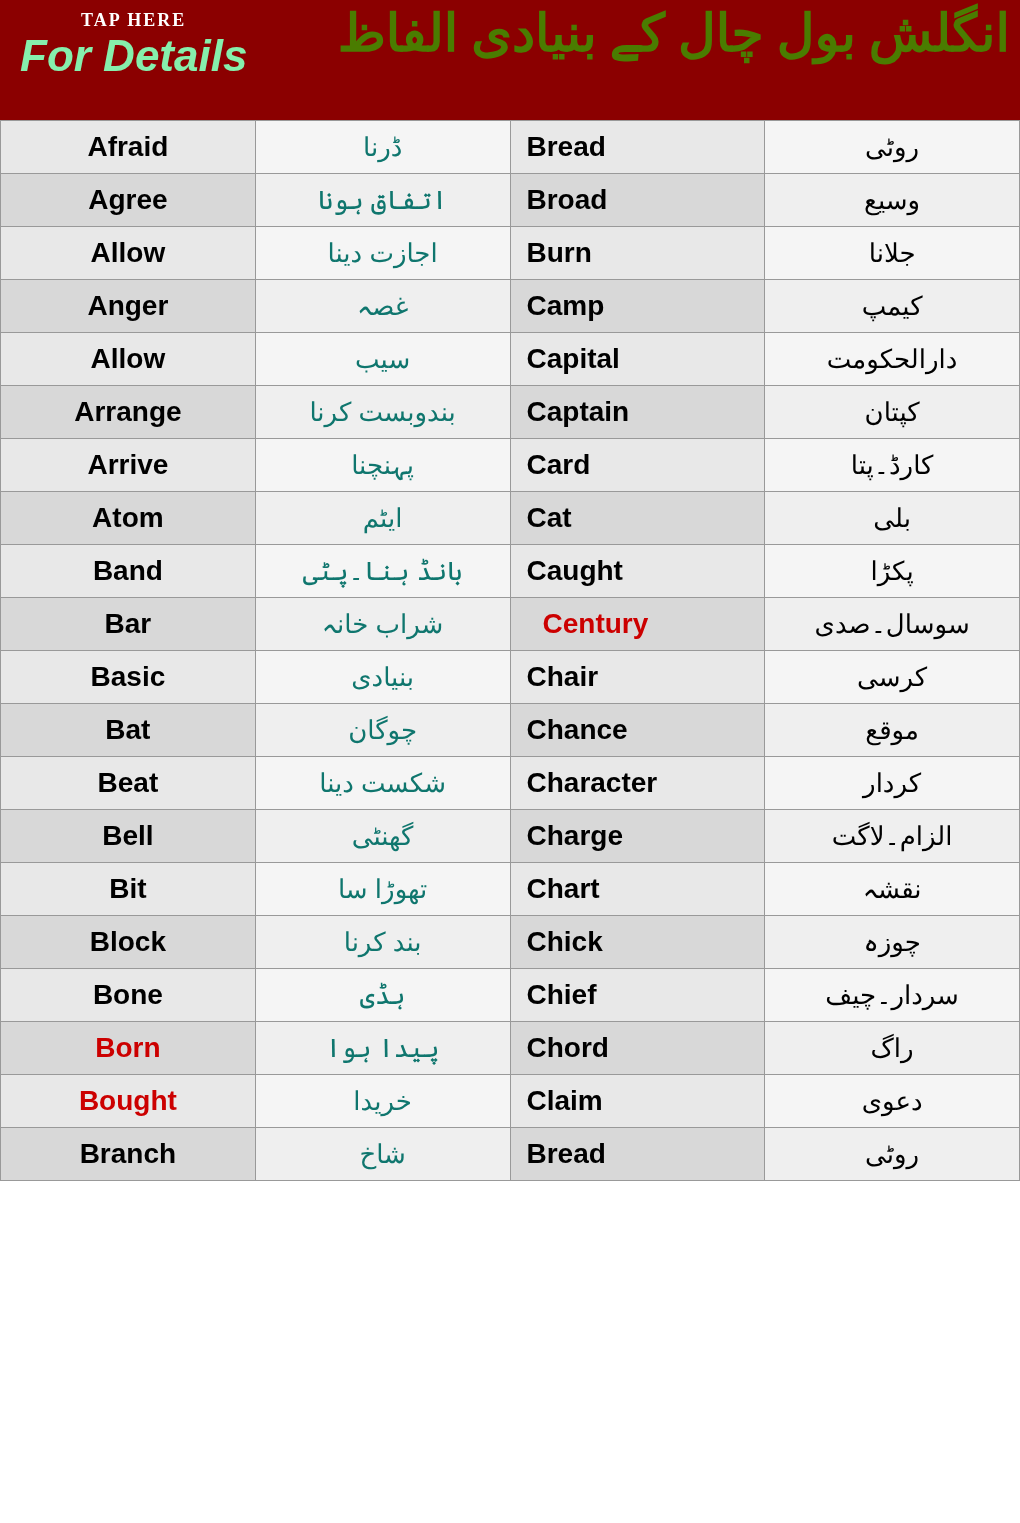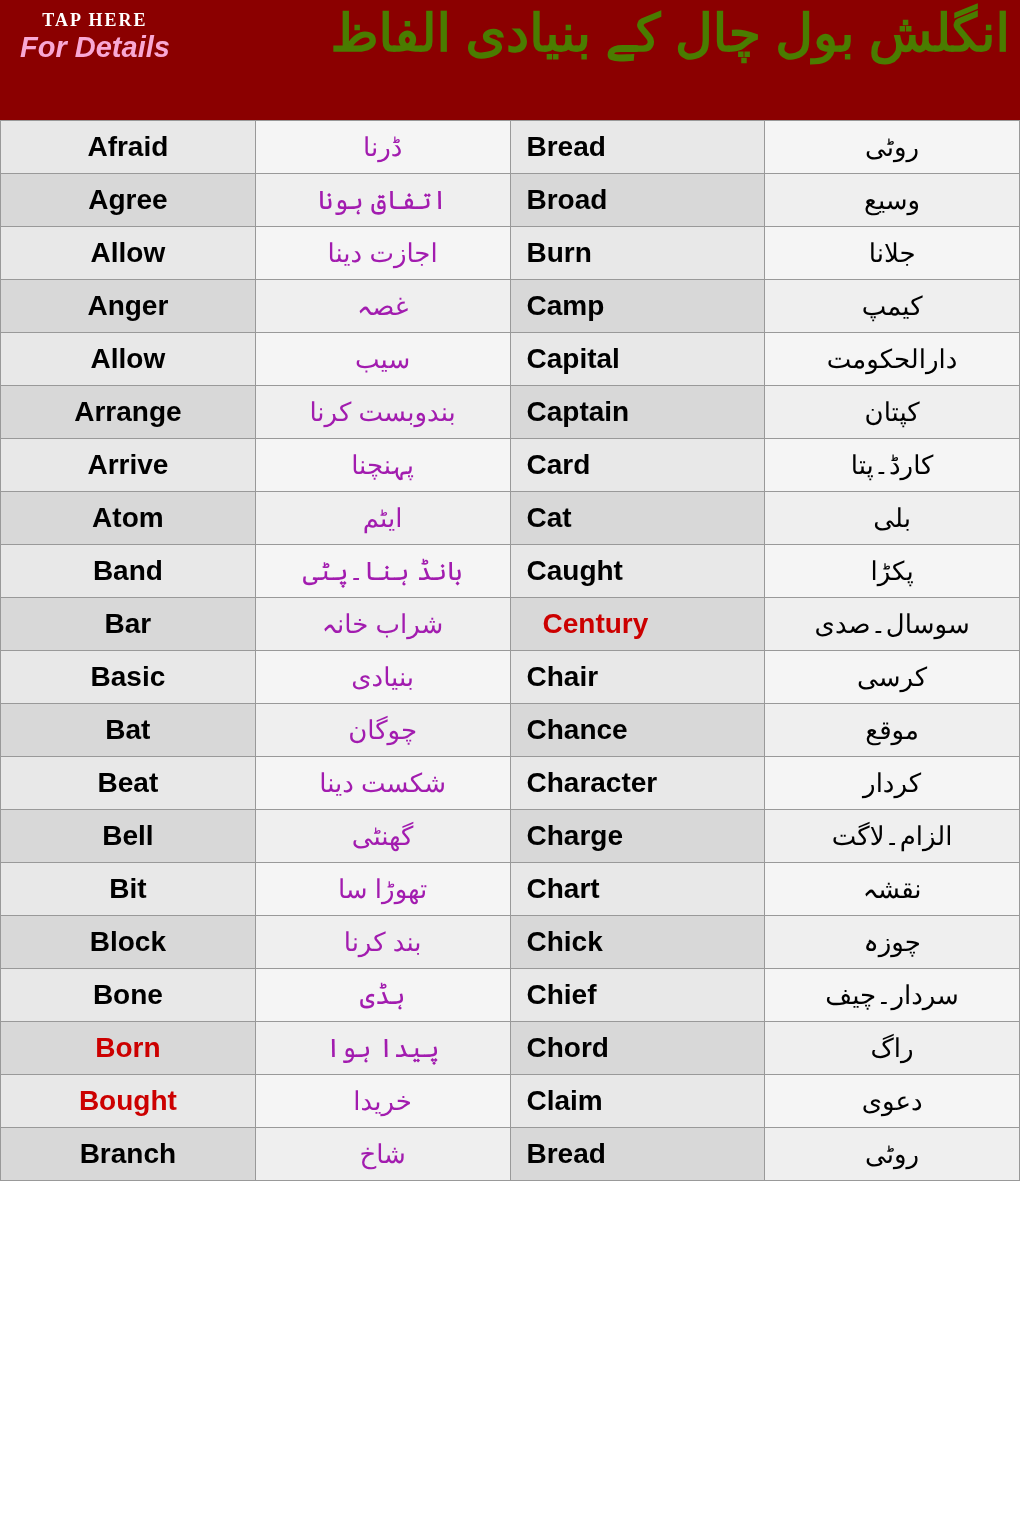--- a/index.html
+++ b/index.html
@@ -25,34 +25,34 @@
     .tap-here {
       color: #fff;
       font-size: 18px;
       font-weight: bold;
       letter-spacing: 2px;
       text-align: center;
       font-family: Liberation Serif, serif;
     }
 
     .for-details {
-      color: #f9a8d4;
-      font-size: 29px;
+      color: #86efac;
+      font-size: 44px;
       font-weight: 900;
       font-style: italic;
       text-align: right;
     }
 
     .urdu-title {
       color: #4a7c00;
       font-size: 52px;
       font-weight: bold;
       text-align: right;
       direction: rtl;
-      font-family: Liberation Sans, sans-serif;
+      font-family: Liberation Serif, serif;
       line-height: 1.1;
     }
 
     .header-text-block {
       position: absolute;
       left: 20px;
       top: 10px;
       display: flex;
       flex-direction: column;
     }
@@ -86,21 +86,21 @@
       font-weight: bold;
       color: #000;
       background: #e8e8e8;
     }
 
     .col-ur {
       width: 25%;
       text-align: center;
       direction: rtl;
       font-size: 26px;
-      color: #a21caf;
+      color: #0f766e;
       background: #f5f5f5;
     }
 
     .col-en2 {
       width: 25%;
       text-align: left;
       font-size: 28px;
       font-weight: bold;
       color: #000;
       background: #e8e8e8;

